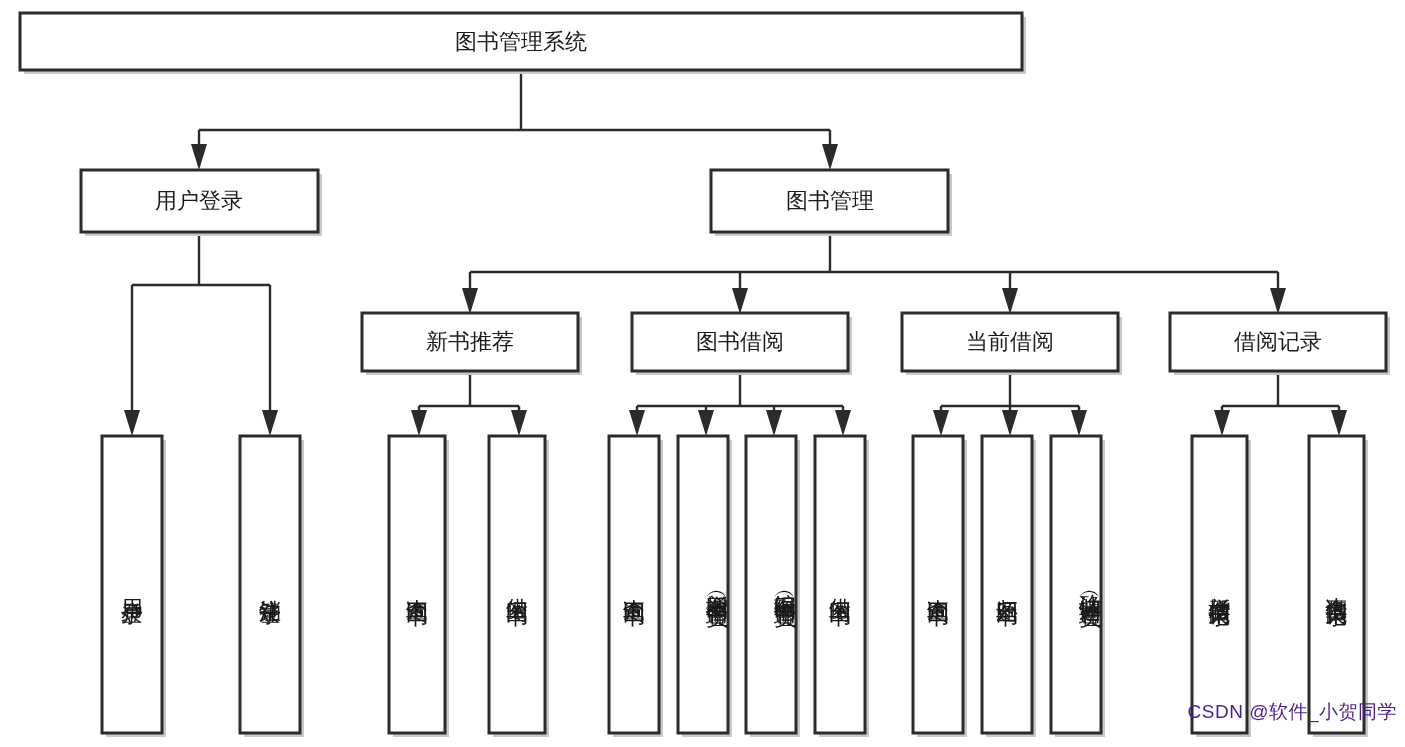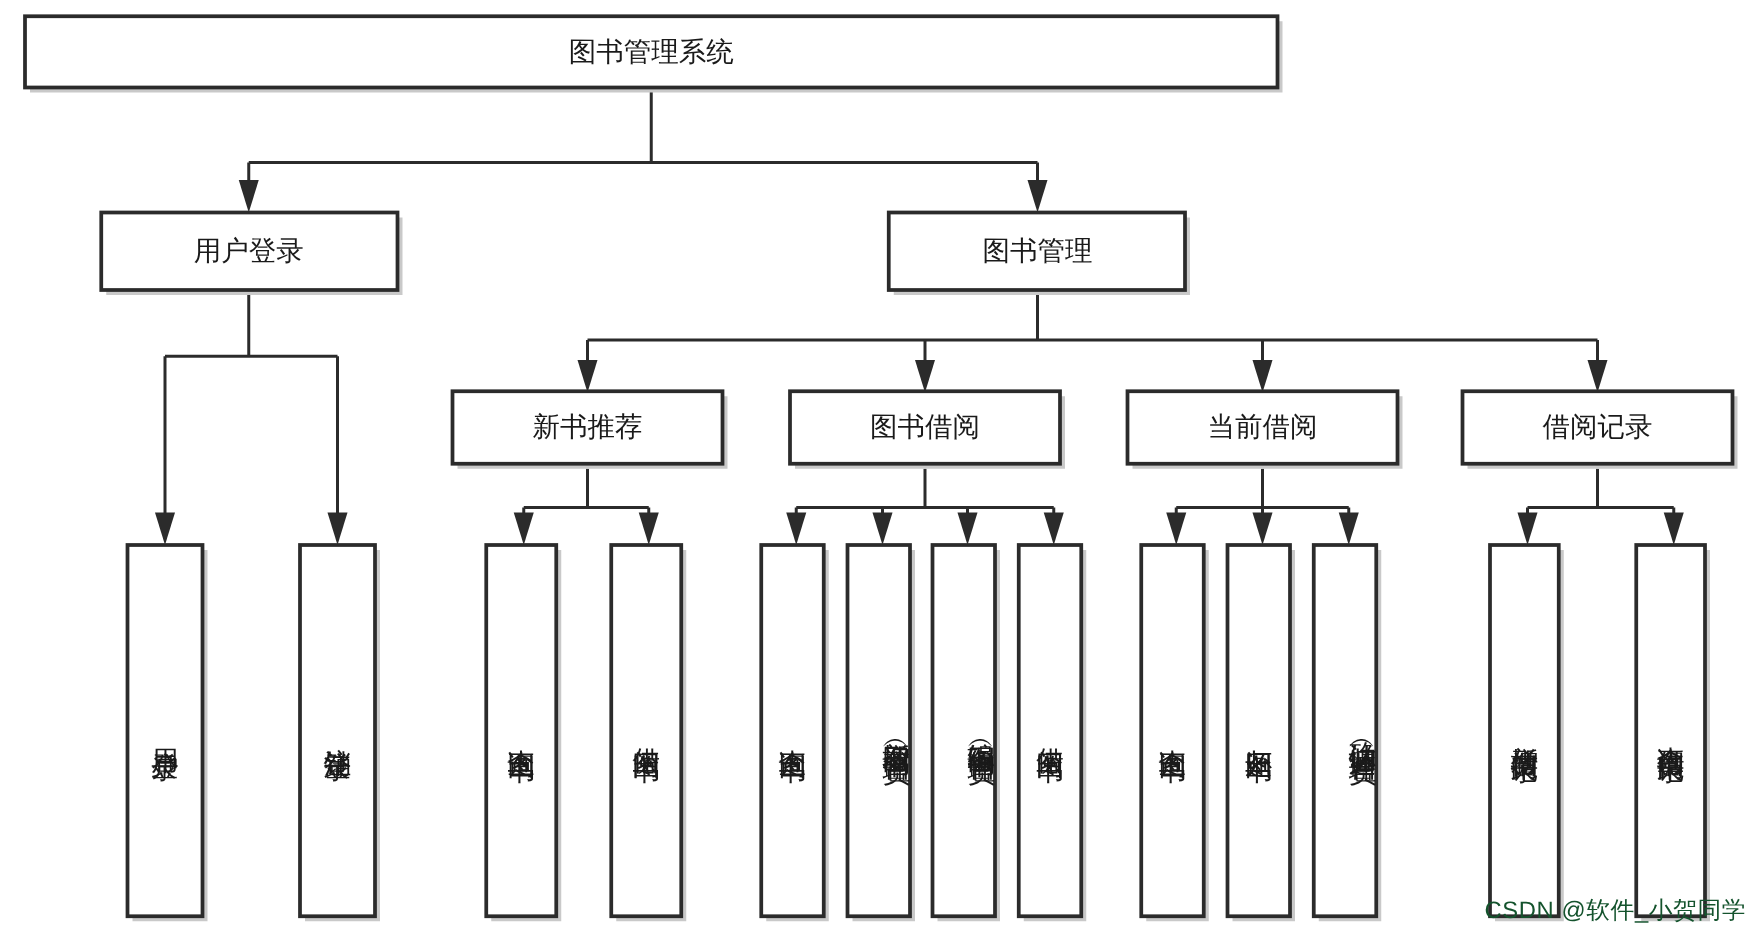--- a/index.html
+++ b/index.html
@@ -65,24 +65,24 @@
     text-align: center;
     display: flex;
     align-items: center;
     justify-content: center;
     pointer-events: none;
     user-select: none;
   }
   .watermark {
     position: absolute;
     right: 8px;
-    bottom: 6px;
+    bottom: 22px;
     font-family: "Liberation Sans", "DejaVu Sans", sans-serif;
     font-size: 19px;
-    color: #14532d;
+    color: #4c1d95;
     letter-spacing: 0.5px;
     white-space: nowrap;
   }
 </style>
 </head>
 <body>
 
 <div id="diagram-root">
 
   <svg id="tree-svg" viewBox="0 0 1405 747">

